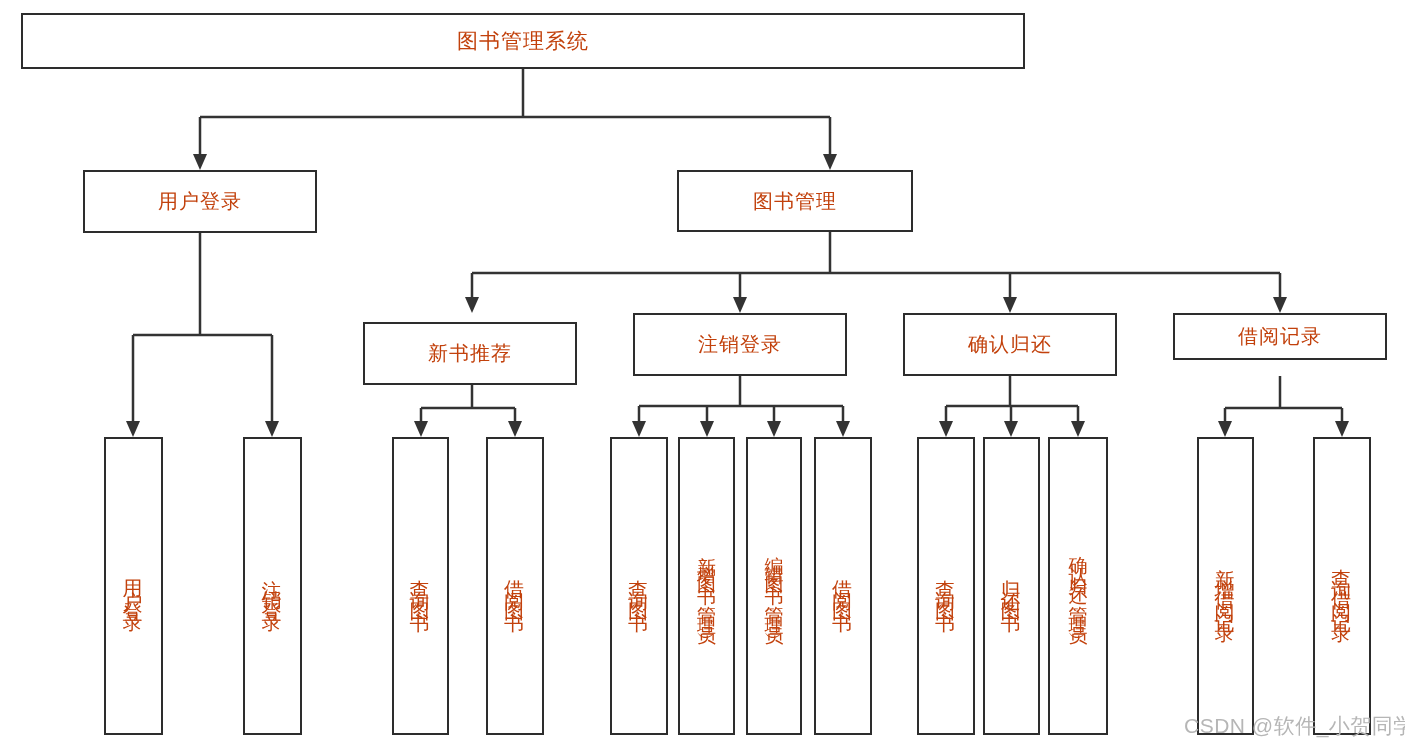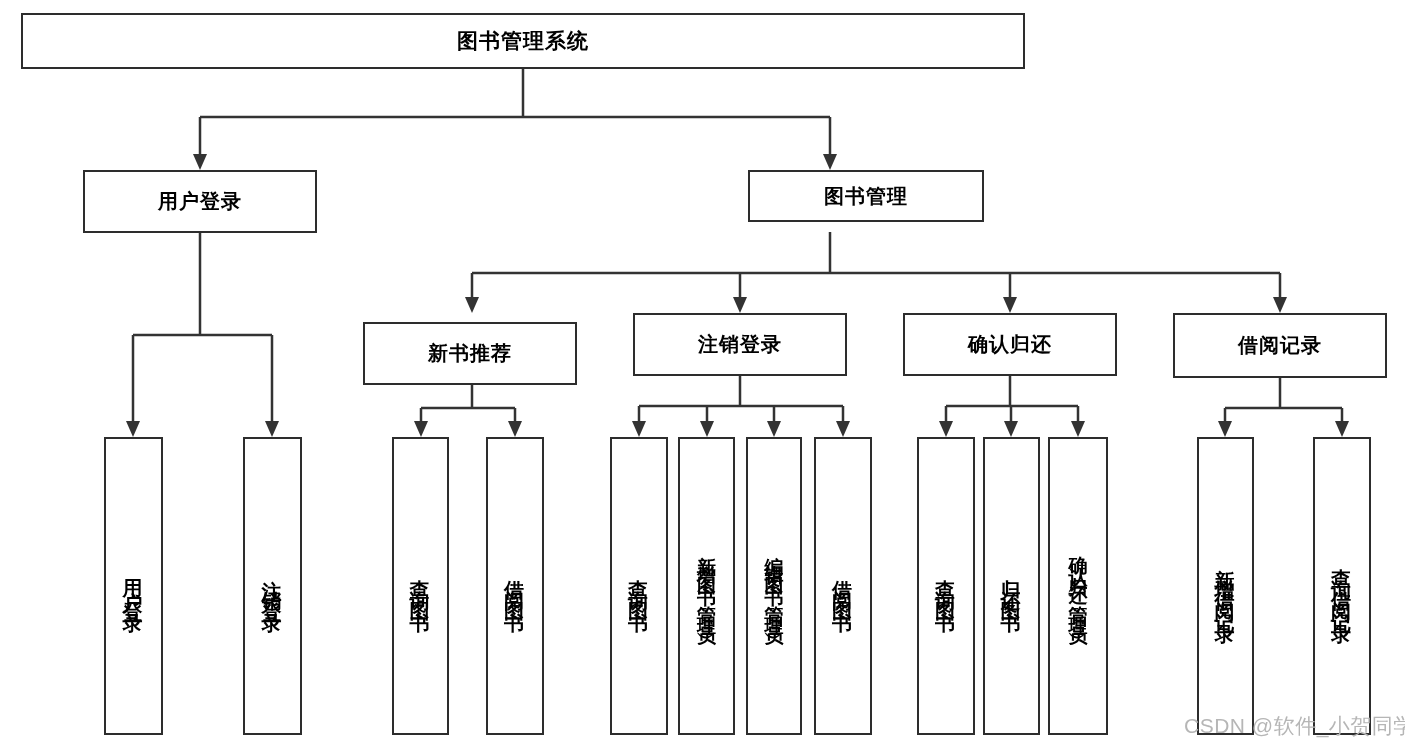--- a/index.html
+++ b/index.html
@@ -19,27 +19,26 @@
     position: absolute;
     left: 0; top: 0;
     width: 1405px; height: 747px;
     pointer-events: none;
   }
   .node {
     position: absolute;
     box-sizing: border-box;
     border: 2.5px solid #2d2d2d;
     background: #ffffff;
-    color: #000000;
+    color: #c2410c;
     display: flex;
     align-items: center;
     justify-content: center;
     text-align: center;
     white-space: nowrap;
-    font-weight: bold;
   }
   .node.h {
     font-size: 20px;
     letter-spacing: 1px;
   }
   .node.root {
     font-size: 21px;
   }
   .node.v {
     writing-mode: vertical-rl;
@@ -94,26 +93,26 @@
         <polygon points="1004,421 1018,421 1011,437"></polygon>
         <polygon points="1071,421 1085,421 1078,437"></polygon>
         <polygon points="1218,421 1232,421 1225,437"></polygon>
         <polygon points="1335,421 1349,421 1342,437"></polygon>
       </g>
   </svg>
 
   <div class="node h root" style="left:21px; top:13px; width:1004px; height:56px;">图书管理系统</div>
 
   <div class="node h" style="left:83px; top:170px; width:234px; height:63px;">用户登录</div>
-  <div class="node h" style="left:748px; top:170px; width:236px; height:52px;">图书管理</div>
+  <div class="node h" style="left:677px; top:170px; width:236px; height:62px;">图书管理</div>
 
   <div class="node h" style="left:363px; top:322px; width:214px; height:63px;">新书推荐</div>
   <div class="node h" style="left:633px; top:313px; width:214px; height:63px;">注销登录</div>
   <div class="node h" style="left:903px; top:313px; width:214px; height:63px;">确认归还</div>
-  <div class="node h" style="left:1173px; top:313px; width:214px; height:65px;">借阅记录</div>
+  <div class="node h" style="left:1173px; top:313px; width:214px; height:47px;">借阅记录</div>
 
   <div class="node v" style="left:104px; top:437px; width:59px; height:298px;">用户登录</div>
   <div class="node v" style="left:243px; top:437px; width:59px; height:298px;">注销登录</div>
 
   <div class="node v" style="left:392px; top:437px; width:57px; height:298px;">查询图书</div>
   <div class="node v" style="left:486px; top:437px; width:58px; height:298px;">借阅图书</div>
 
   <div class="node v" style="left:610px; top:437px; width:58px; height:298px;">查询图书</div>
   <div class="node v long" style="left:678px; top:437px; width:57px; height:298px;">新增图书（管理员）</div>
   <div class="node v long" style="left:746px; top:437px; width:56px; height:298px;">编辑图书（管理员）</div>

